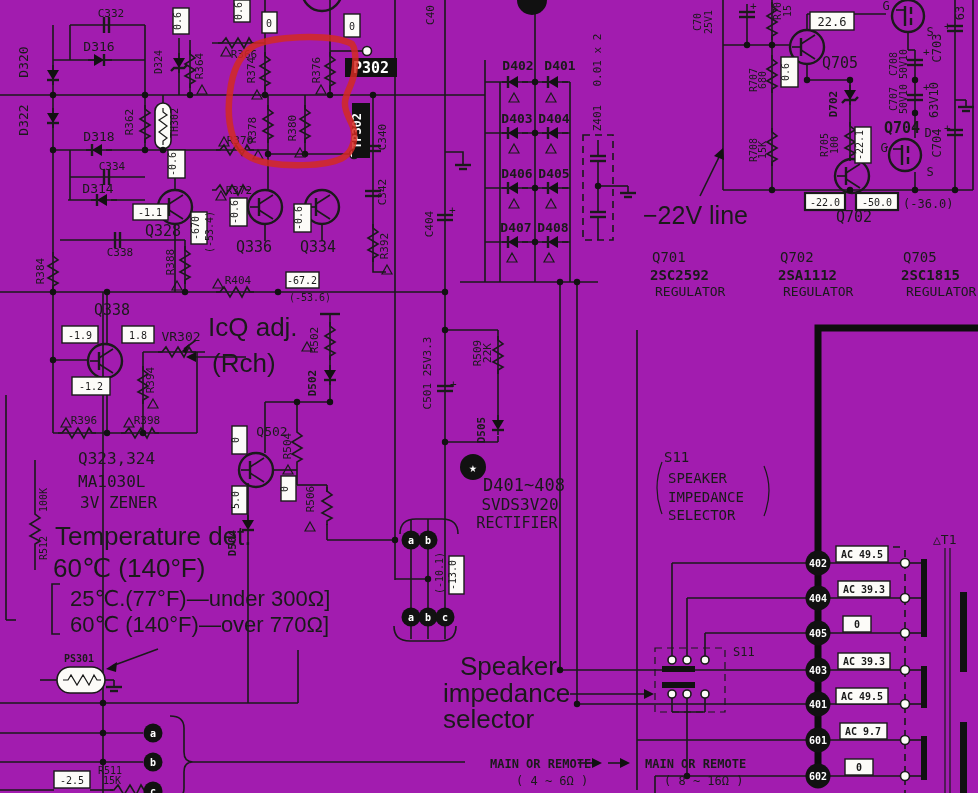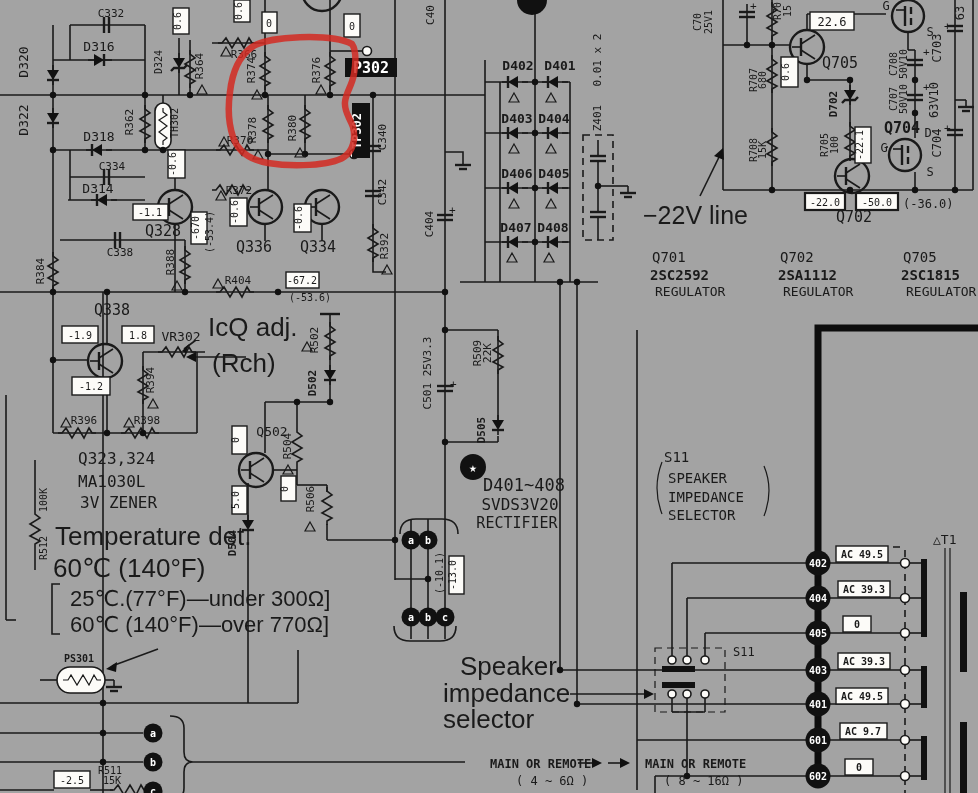--- a/index.html
+++ b/index.html
@@ -1,16 +1,16 @@
 <!DOCTYPE html>
 <html><head>
 <meta charset="utf-8">
 <style>
   html,body{margin:0;padding:0;background:#e8e8e8;}
-  .canvas{position:relative;width:978px;height:793px;background:#a3a3a3;overflow:hidden;}
+  .canvas{position:relative;width:978px;height:793px;background:#a21caf;overflow:hidden;}
   svg{position:absolute;left:0;top:0;}
   text{font-family:"DejaVu Sans Mono",monospace;fill:#1a1a1a;user-select:none;}
   .t{font-size:11px;} .t10{font-size:10px;} .t12{font-size:12px;} .t13{font-size:13px;}
   .t14{font-size:14px;} .t15{font-size:15px;} .t16{font-size:16px;} .t17{font-size:17px;}
   .b{font-weight:bold;} .mid{text-anchor:middle;}
   .sans{font-family:"Liberation Sans","DejaVu Sans",sans-serif;}
   .s22{font-size:22px;} .s25{font-size:25px;} .s26{font-size:26px;}
   .white{fill:#ffffff;}
   .w{stroke:#1a1a1a;stroke-width:1.6;fill:none;}
   .w1{stroke:#1a1a1a;stroke-width:1.2;fill:none;}

